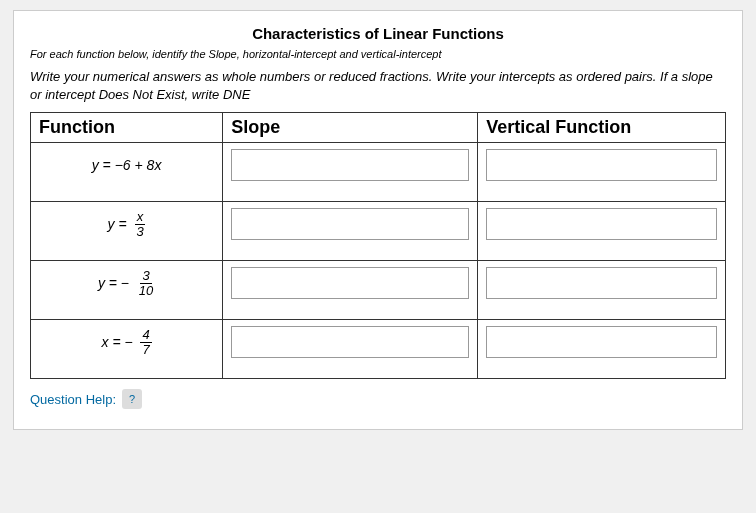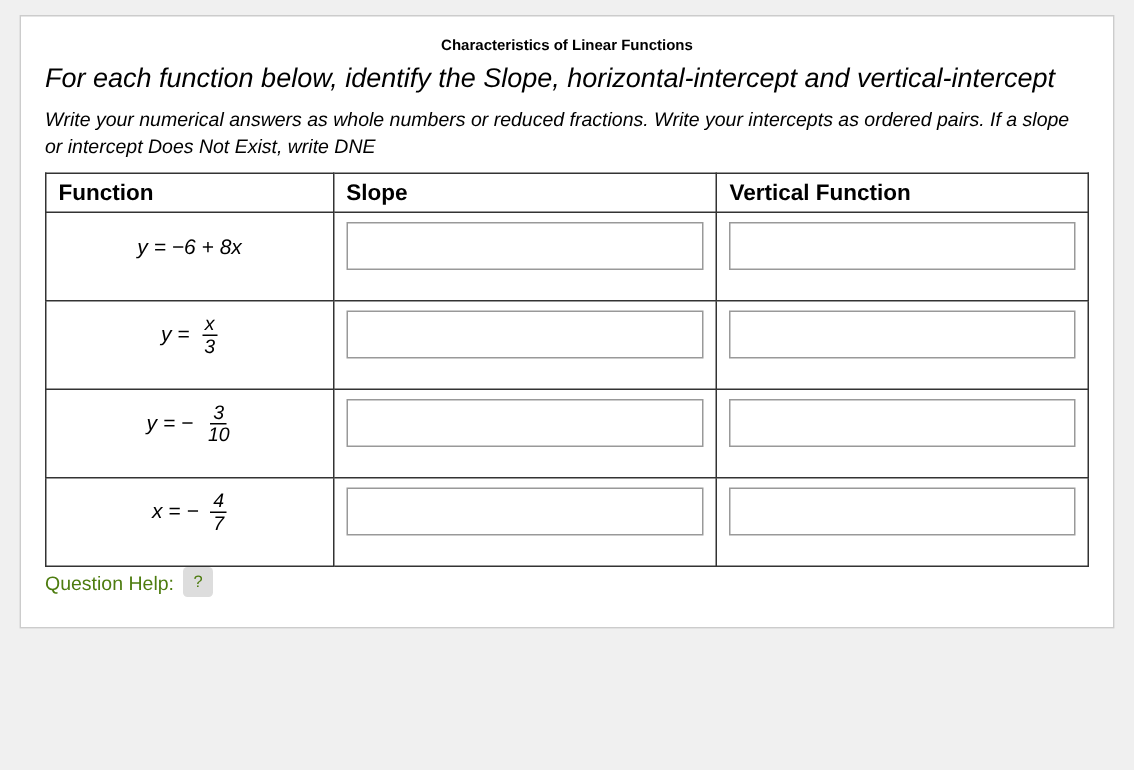--- a/index.html
+++ b/index.html
@@ -22,27 +22,27 @@
     .page-container {
       background: #ffffff;
       border: 1px solid #ccc;
       width: 730px;
       padding: 14px 16px 20px 16px;
     }
 
     .main-title {
       text-align: center;
       font-weight: bold;
-      font-size: 10px;
+      font-size: 15px;
       margin-bottom: 6px;
     }
 
     .subtitle {
       font-style: italic;
-      font-size: 18px;
+      font-size: 11px;
       margin-bottom: 8px;
     }
 
     .instructions {
       font-style: italic;
       font-size: 13px;
       margin-bottom: 8px;
       line-height: 1.4;
     }
 
@@ -54,21 +54,21 @@
 
     th, td {
       border: 1px solid #333;
       padding: 4px 8px;
       vertical-align: middle;
     }
 
     th {
       background: #fff;
       font-weight: bold;
-      font-size: 15px;
+      font-size: 18px;
       text-align: left;
     }
 
     .col-function {
       width: 200px;
     }
 
     .col-slope {
       width: 270px;
     }
@@ -120,22 +120,23 @@
 
     .func-row td {
       padding-top: 6px;
       padding-bottom: 20px;
     }
 
     .bottom-bar {
       display: flex;
       align-items: center;
       gap: 6px;
-      font-size: 13px;
-      color: #4d7c0f;
+      margin-top: 10px;
+      font-size: 13px;
+      color: #0369a1;
     }
 
     .help-icon {
       display: inline-flex;
       align-items: center;
       justify-content: center;
       width: 20px;
       height: 20px;
       background: #ddd;
       border-radius: 3px;

